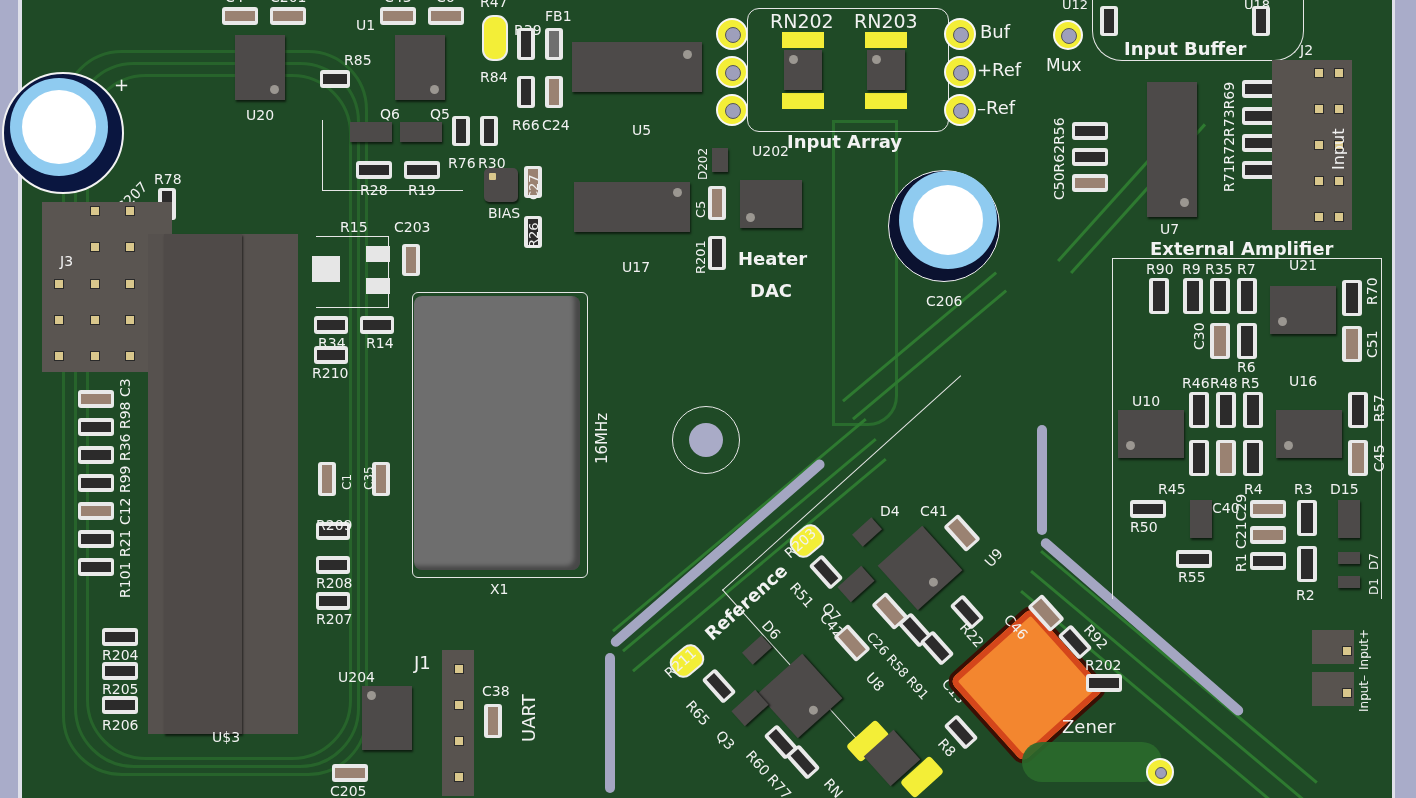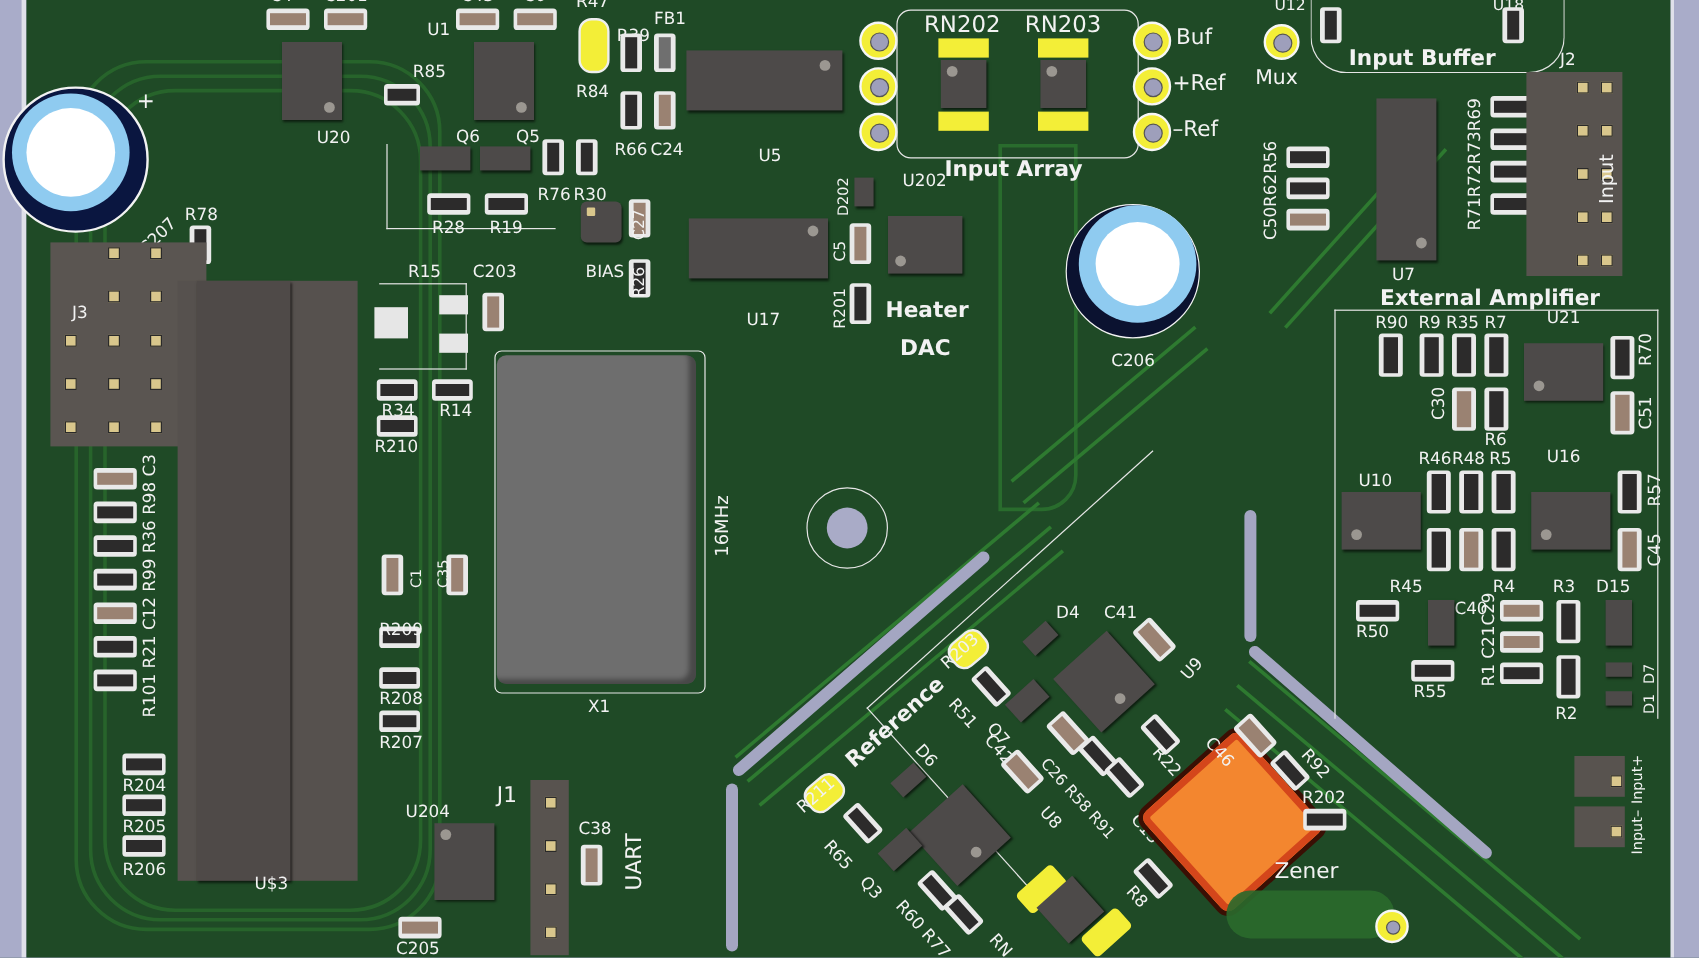--- a/index.html
+++ b/index.html
@@ -63,21 +63,21 @@
         <div class="body"></div>
       </div>
     <div class="smd cap h" style="left:248px;top:17px;width:36px;height:18px">
         <div class="body"></div>
       </div>
     <span class="silk" style="left:203px;top:0px">C4</span>
     <span class="silk" style="left:248px;top:0px">C201</span>
     <div class="ic" style="left:213px;top:45px;width:50px;height:65px">
         <div class="dot" style="right:6px;bottom:6px"></div>
       </div>
-    <span class="silk" style="left:242px;top:118px">U20</span>
+    <span class="silk" style="left:224px;top:118px">U20</span>
     <div class="smd h" style="left:298px;top:80px;width:30px;height:18px">
         <div class="body"></div>
       </div>
     <span class="silk" style="left:322px;top:63px">R85</span>
 
     <div class="smd cap h" style="left:358px;top:17px;width:36px;height:18px">
         <div class="body"></div>
       </div>
     <div class="smd cap h" style="left:406px;top:17px;width:36px;height:18px">
         <div class="body"></div>
@@ -110,21 +110,21 @@
       </div>
     <div class="smd h" style="left:382px;top:171px;width:36px;height:18px">
         <div class="body"></div>
       </div>
     <span class="silk" style="left:338px;top:193px">R28</span>
     <span class="silk" style="left:386px;top:193px">R19</span>
 
     <div class="ic" style="left:462px;top:178px;width:34px;height:34px;border-radius:5px">
         <div class="dot" style="left:5px;top:5px;width:7px;height:7px;border-radius:1px;background:#d9c78c"></div>
       </div>
-    <span class="silk" style="left:466px;top:230px">BIAS</span>
+    <span class="silk" style="left:466px;top:216px">BIAS</span>
 
     <span class="silk" style="left:492px;top:33px">R39</span>
     <span class="silk" style="left:523px;top:19px">FB1</span>
     <div class="smd" style="left:495px;top:38px;width:18px;height:32px">
         <div class="body"></div>
       </div>
     <div class="smd cap" style="left:523px;top:38px;width:18px;height:32px">
         <div class="body" style="background:#6f6f6f"></div>
       </div>
     <div class="smd" style="left:495px;top:86px;width:18px;height:32px">

